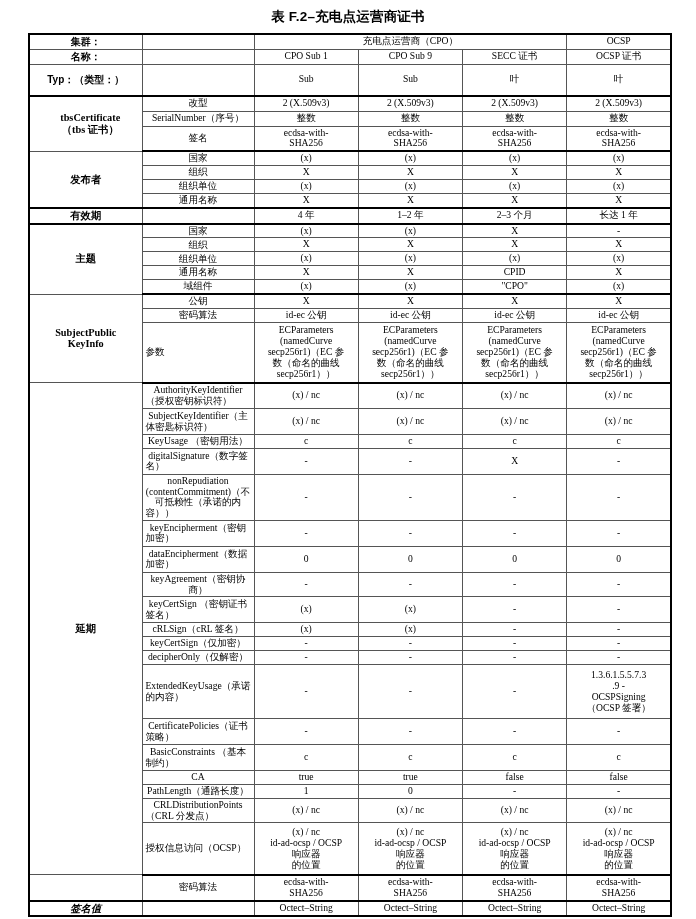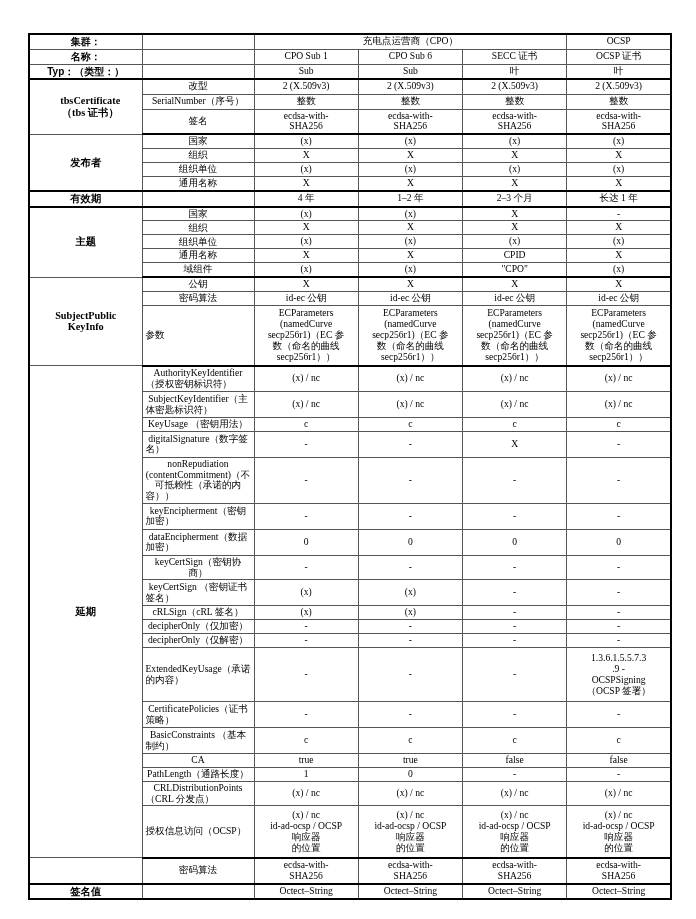--- a/index.html
+++ b/index.html
@@ -68,20 +68,21 @@
   td.val{font-size:9.6px;}
   td.blank{}
   .thickbot{border-bottom:2px solid #000 !important;}
   .multi{line-height:1.14;}
 </style>
 </head>
 <body>
 
 <div id="page">
 
+  <div id="doc-title">表 F.2–充电点运营商证书</div>
 
   <table id="cert-table">
     <colgroup>
       <col class="c0">
         <col class="c1">
       <col class="cv">
         <col class="cv">
         <col class="cv">
         <col class="cv">
     </colgroup>
@@ -91,26 +92,26 @@
         <td class="lbl">集群：</td>
         <td class="blank"></td>
         <td class="val" colspan="3">充电点运营商（CPO）</td>
         <td class="val">OCSP</td>
       </tr>
 
       <tr style="height:15px">
         <td class="lbl">名称：</td>
         <td class="blank"></td>
         <td class="val">CPO Sub 1</td>
-        <td class="val">CPO Sub 6</td>
+        <td class="val">CPO Sub 9</td>
         <td class="val">SECC 证书</td>
         <td class="val">OCSP 证书</td>
       </tr>
 
-      <tr style="height:15px">
+      <tr style="height:32px">
         <td class="lbl thickbot">Typ：（类型：）</td>
         <td class="blank thickbot"></td>
         <td class="val thickbot">Sub</td>
         <td class="val thickbot">Sub</td>
         <td class="val thickbot">叶</td>
         <td class="val thickbot">叶</td>
       </tr>
 
     <tr style="height: 15px;">
           <td class="lbl-serif" rowspan="3" style="border-top: 2px solid rgb(0, 0, 0); padding-left: 12px;">tbsCertificate<br>（tbs 证书）</td>
@@ -273,42 +274,42 @@
           <td class="val multi">-</td>
         </tr>
         <tr style="height: 26px;">
           <td class="sub just">dataEncipherment（数据加密）</td>
           <td class="val multi">0</td>
           <td class="val multi">0</td>
           <td class="val multi">0</td>
           <td class="val multi">0</td>
         </tr>
         <tr style="height: 13px;">
-          <td class="sub">keyCertSign（密钥协商）</td>
+          <td class="sub">keyAgreement（密钥协商）</td>
           <td class="val multi">-</td>
           <td class="val multi">-</td>
           <td class="val multi">-</td>
           <td class="val multi">-</td>
         </tr>
         <tr style="height: 26px;">
           <td class="sub just">keyCertSign （密钥证书签名）</td>
           <td class="val multi">(x)</td>
           <td class="val multi">(x)</td>
           <td class="val multi">-</td>
           <td class="val multi">-</td>
         </tr>
         <tr style="height: 13px;">
           <td class="sub">cRLSign（cRL 签名）</td>
           <td class="val multi">(x)</td>
           <td class="val multi">(x)</td>
           <td class="val multi">-</td>
           <td class="val multi">-</td>
         </tr>
         <tr style="height: 13px;">
-          <td class="sub">decipherOnly（仅加密）</td>
+          <td class="sub">keyCertSign（仅加密）</td>
           <td class="val multi">-</td>
           <td class="val multi">-</td>
           <td class="val multi">-</td>
           <td class="val multi">-</td>
         </tr>
         <tr style="height: 13px;">
           <td class="sub">decipherOnly（仅解密）</td>
           <td class="val multi">-</td>
           <td class="val multi">-</td>
           <td class="val multi">-</td>
@@ -365,21 +366,21 @@
         </tr>
         <tr style="height: 13px;">
           <td class="lbl-serif" style="border-bottom: 2px solid rgb(0, 0, 0);"></td>
           <td class="sub" style="border-bottom: 2px solid rgb(0, 0, 0);">密码算法</td>
           <td class="val multi" style="border-bottom: 2px solid rgb(0, 0, 0);">ecdsa-with-<br>SHA256</td>
           <td class="val multi" style="border-bottom: 2px solid rgb(0, 0, 0);">ecdsa-with-<br>SHA256</td>
           <td class="val multi" style="border-bottom: 2px solid rgb(0, 0, 0);">ecdsa-with-<br>SHA256</td>
           <td class="val multi" style="border-bottom: 2px solid rgb(0, 0, 0);">ecdsa-with-<br>SHA256</td>
         </tr>
         <tr style="height: 15px;">
-          <td class="lbl-serif thickbot" style="vertical-align: middle; border-top: 2px solid rgb(0, 0, 0); border-bottom: 2px solid rgb(0, 0, 0);">签名值</td>
+          <td class="lbl-serif thickbot" style="vertical-align: middle; border-top: 2px solid rgb(0, 0, 0); border-bottom: 2px solid rgb(0, 0, 0); font-style: italic;">签名值</td>
           <td class="sub thickbot" style="border-top: 2px solid rgb(0, 0, 0); border-bottom: 2px solid rgb(0, 0, 0);"></td>
           <td class="val multi thickbot" style="border-top: 2px solid rgb(0, 0, 0); border-bottom: 2px solid rgb(0, 0, 0);">Octect–String</td>
           <td class="val multi thickbot" style="border-top: 2px solid rgb(0, 0, 0); border-bottom: 2px solid rgb(0, 0, 0);">Octect–String</td>
           <td class="val multi thickbot" style="border-top: 2px solid rgb(0, 0, 0); border-bottom: 2px solid rgb(0, 0, 0);">Octect–String</td>
           <td class="val multi thickbot" style="border-top: 2px solid rgb(0, 0, 0); border-bottom: 2px solid rgb(0, 0, 0);">Octect–String</td>
         </tr>
       </tbody>
   </table>
 
 </div>

